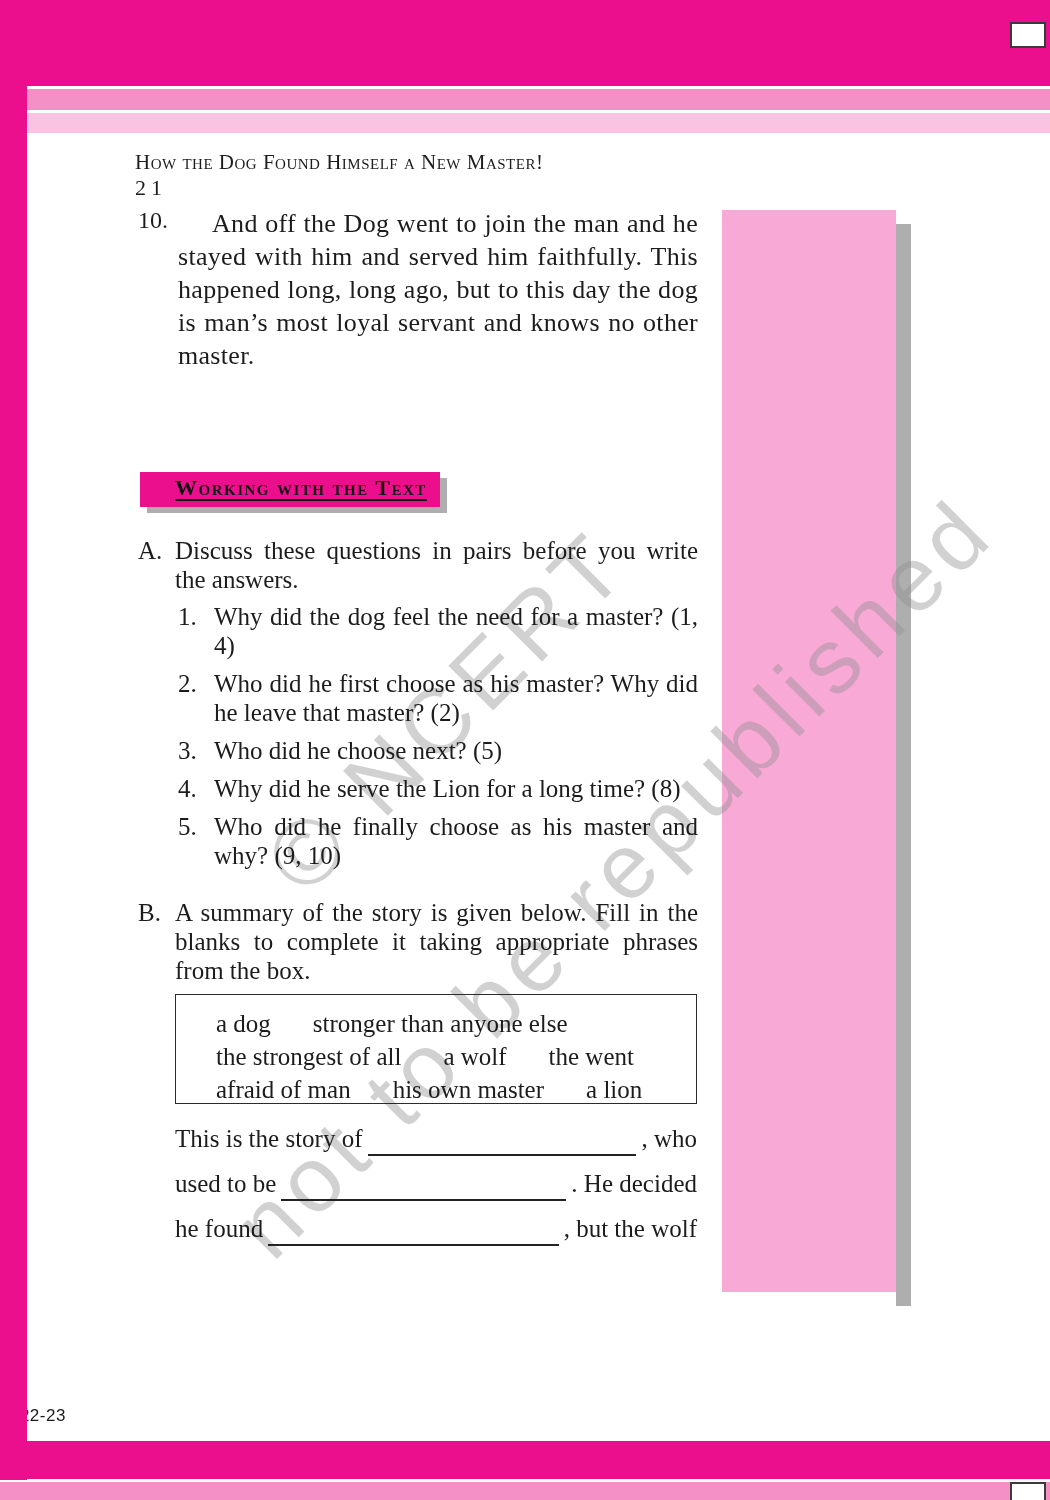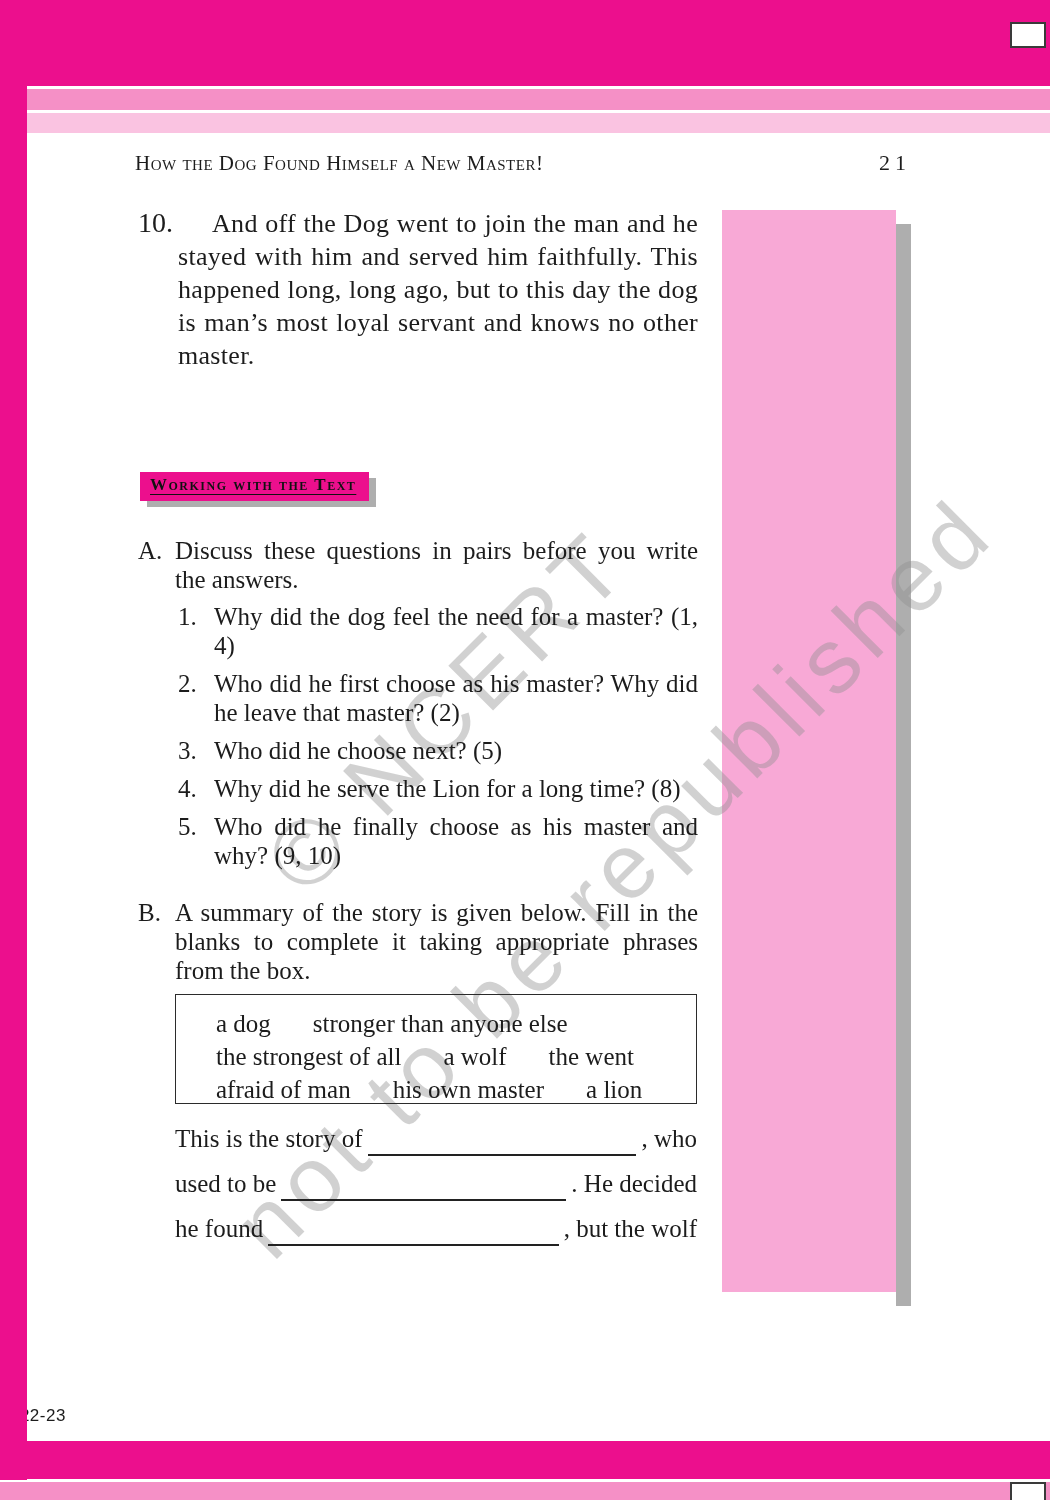--- a/index.html
+++ b/index.html
@@ -25,32 +25,32 @@
   
   .watermark {
     position:absolute; left:-250px; top:560px; width:1560px; z-index:2;
     transform:rotate(-45deg); transform-origin:center center;
     text-align:center; font-family:"Liberation Sans", sans-serif;
     font-size:92px; line-height:2.55; letter-spacing:8px;
     color:var(--watermark_gray,#8f8f8f); opacity:0.40; white-space:nowrap;
     pointer-events:none;
   }
   
-  .content { position:absolute; z-index:3; }
+  .content { position:absolute; z-index:3;flex-direction:column; }
   .header { left:135px; top:150px; width:776px; display:flex; justify-content:space-between; align-items:baseline; }
   .chapter-title { font-variant:small-caps; font-size:21px; letter-spacing:0.5px; }
   .page-number { font-size:22px; letter-spacing:5px; }
 
   .para10 { left:138px; top:207px; width:560px; }
-  .p-num { position:absolute; left:0; top:0; font-size:28px; }
+  .p-num { position:absolute; left:0; top:0; font-size:24px; }
   .p-text { margin-left:40px; font-size:26px; line-height:33px; text-align:justify; text-indent:34px; letter-spacing:0.3px; }
 
   .section-heading { left:140px; top:472px; background:var(--magenta,#ec0f8d); padding:3px 13px 6px 10px; box-shadow:7px 6px 0 var(--shadow_gray,#9a9a9a); }
-  .section-heading span { font-size:17px; font-weight:bold; font-variant:small-caps; letter-spacing:1.5px; color:#111;
-    text-decoration:underline; text-underline-offset:4px; }
+  .section-heading span { font-size:22px; font-weight:bold; font-variant:small-caps; letter-spacing:1.5px; color:#111;
+    text-decoration:underline; text-underline-offset:4px;margin-left:25px; }
 
   .exercise { width:560px; font-size:25px; line-height:29px; }
   .ex-a { left:138px; top:536px; }
   .ex-b { left:138px; top:898px; }
   .ex-label { position:absolute; left:0; top:0; }
   .ex-intro { margin-left:37px; text-align:justify; }
   .q-list { margin-left:40px; margin-top:8px; }
   .q-item { display:flex; margin-bottom:9px; }
   .q-num { width:36px; flex:none; }
   .q-text { flex:1; text-align:justify; }

